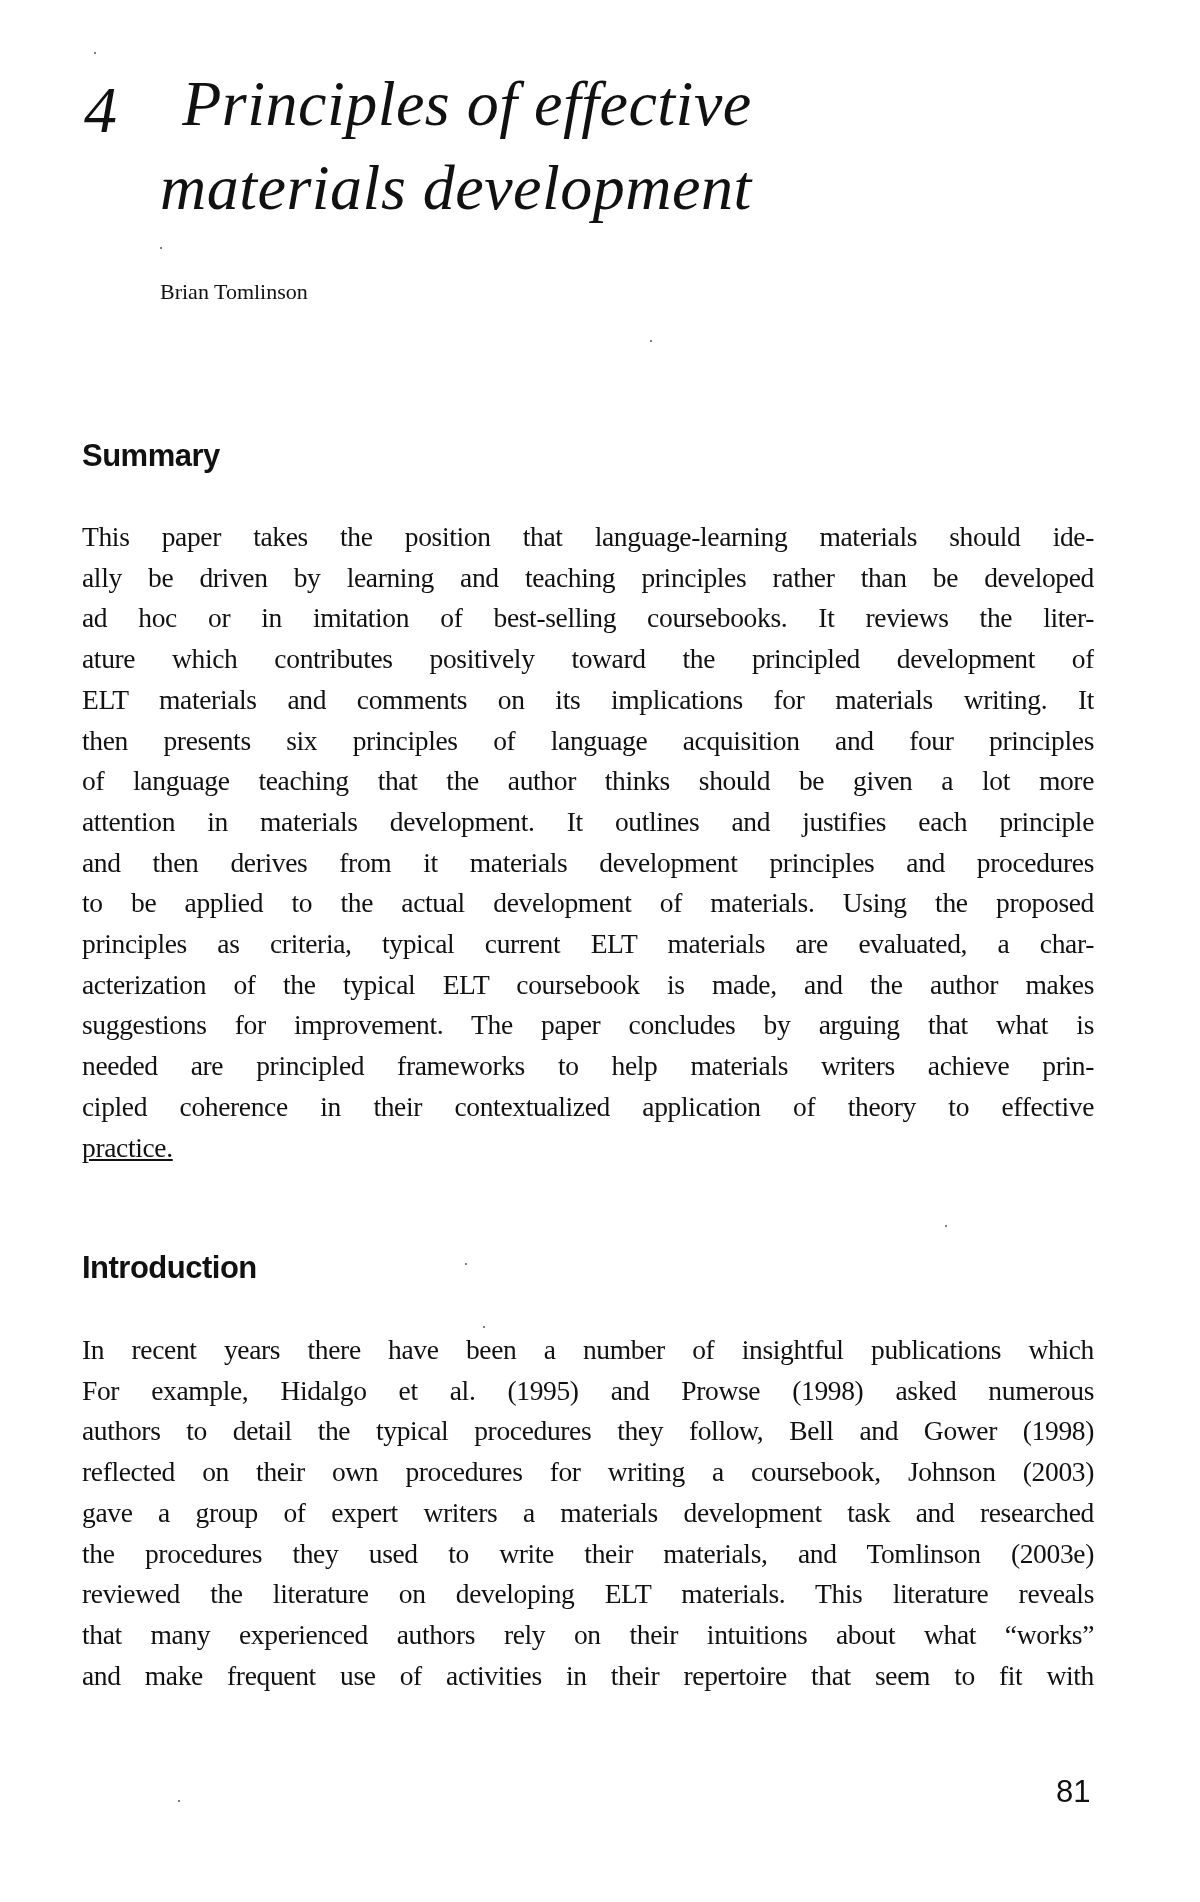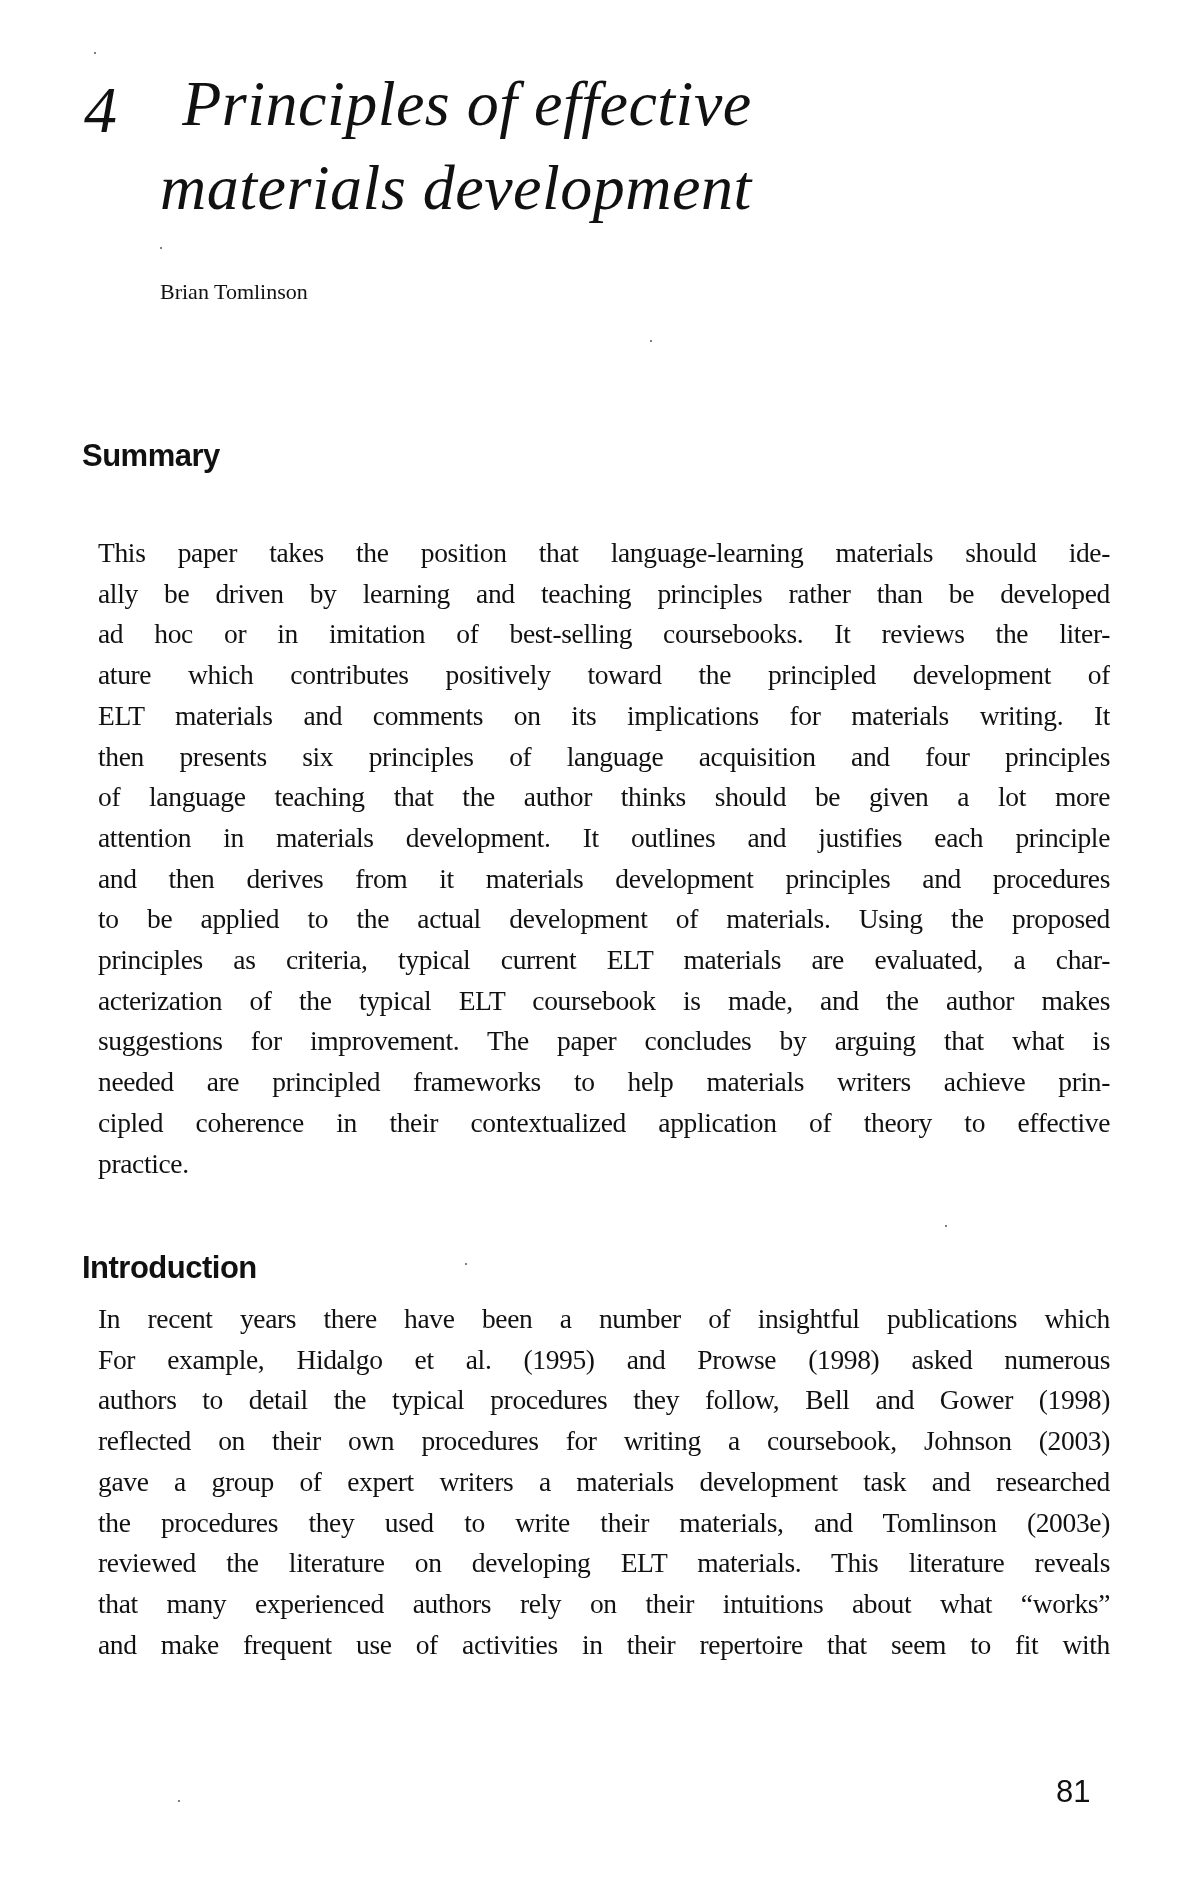--- a/index.html
+++ b/index.html
@@ -62,36 +62,37 @@
     }
     .summary-heading { top: 436px; text-align: center; }
     .intro-heading { top: 1248px; }
     .body-text {
       position: absolute;
       left: 82px;
       width: 1012px;
       font-size: 27.5px;
       line-height: 40.7px;
       text-align: justify;
-      margin: 16px;
+      margin: 0;
     }
     .body-text .line {
       display: block;
       text-align: justify;
       text-align-last: justify;
       white-space: nowrap;
       overflow: hidden;
       word-spacing: -0.5px;
       letter-spacing: -0.35px;
     }
     .body-text .line.last {
       text-align-last: left;
+      text-decoration: underline;
     }
     .summary-text { top: 517px; }
-    .intro-text { top: 1283px; }
+    .intro-text { top: 1330px; }
     .page-number {
       position: absolute;
       left: 1056px;
       top: 1776px;
       font-family: "Liberation Sans", "DejaVu Sans", sans-serif;
       font-size: 31px;
       line-height: 32px;
     }
     .speck {
       position: absolute;

